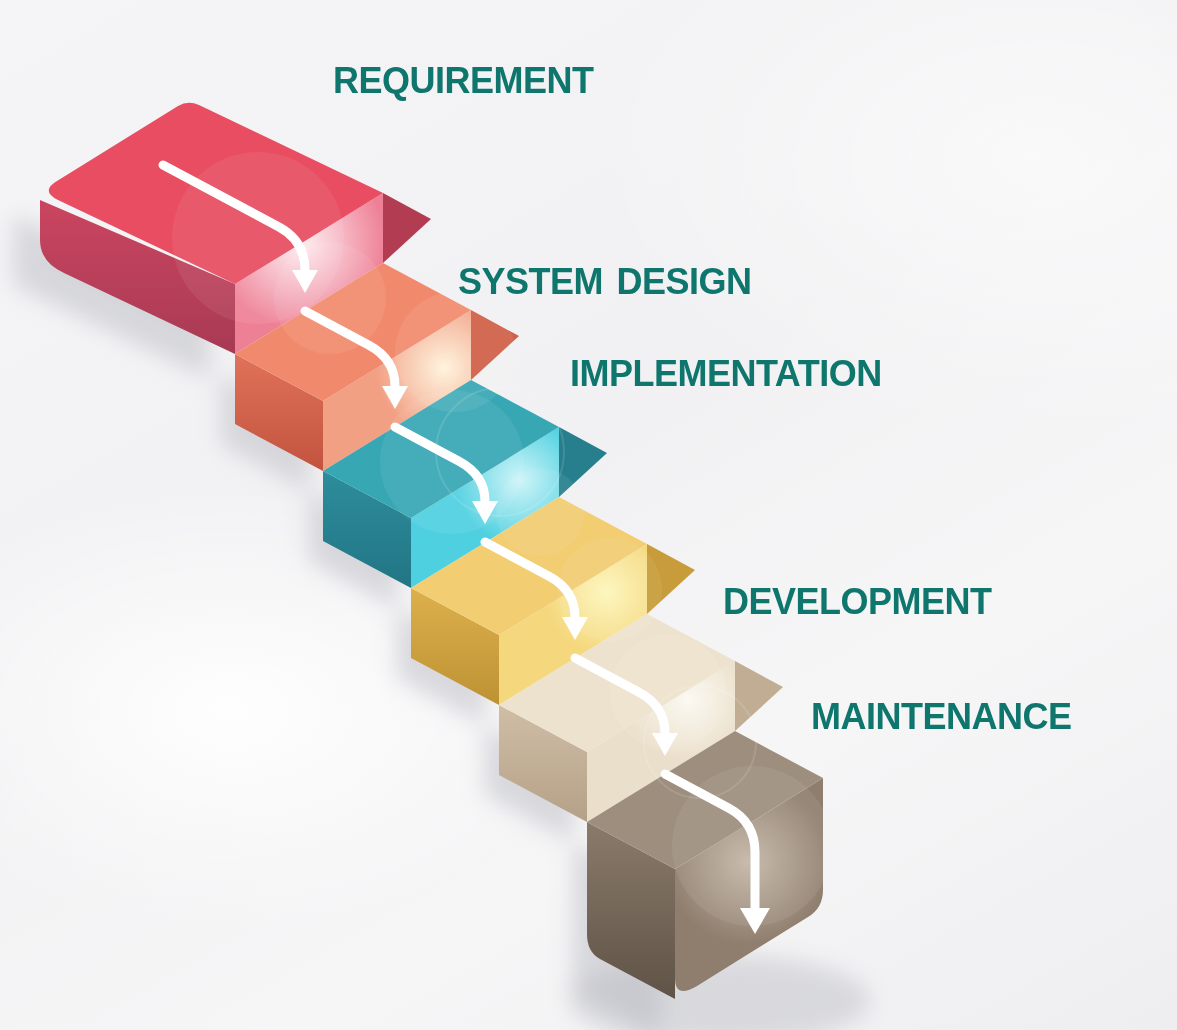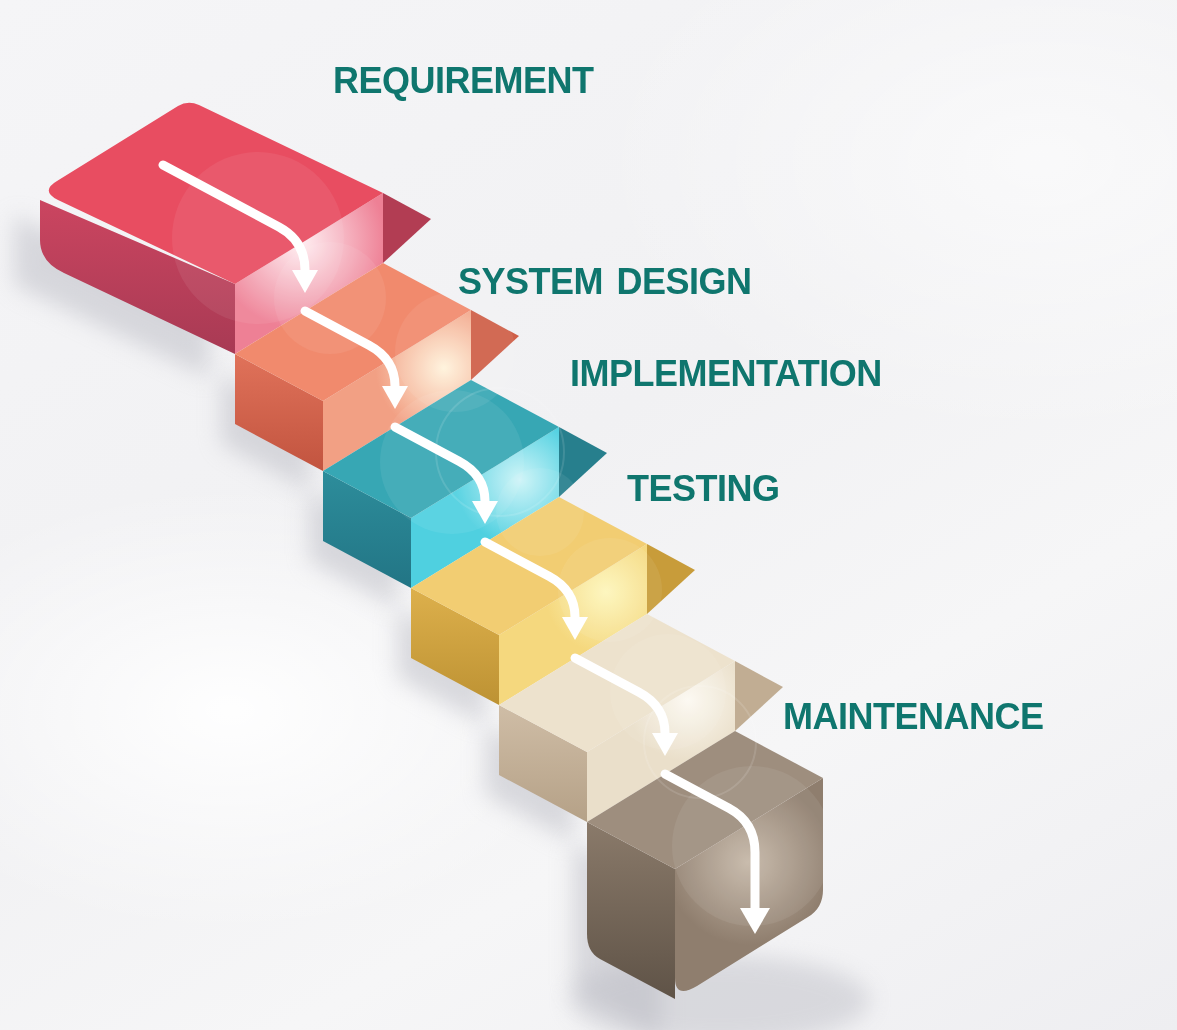--- a/index.html
+++ b/index.html
@@ -17,21 +17,21 @@
     position:absolute;
     font-weight:700;font-size:36px;line-height:41px;
     letter-spacing:-0.5px;word-spacing:4px;
     color:#0f766e;white-space:nowrap;
   }
   #lbl0{left:333px;top:60px;}
   #lbl1{left:458px;top:241px;margin-top:20px;}
   #lbl2{left:570px;top:353px;}
   #lbl3{left:627px;top:468px;}
   #lbl4{left:723px;top:581px;}
-  #lbl5{left:783px;top:696px;}
+  #lbl5{left:811px;top:696px;}
 </style>
 </head>
 <body>
 
 <div id="stage">
   <svg id="diagram" width="1177" height="1030" viewBox="0 0 1177 1030">
     <defs id="defs">
       <filter id="soft" x="-40%" y="-40%" width="180%" height="180%">
         <feGaussianBlur stdDeviation="11"></feGaussianBlur>
       </filter>
@@ -172,15 +172,15 @@
         <g>
           <path d="M 665 774 L 729 808.2 Q 755 822.2 755 852.2 L 755 908" fill="none" stroke="#ffffff" stroke-width="9" stroke-linecap="round" stroke-linejoin="round"></path>
           <polygon points="740,908 770,908 755,934" fill="#ffffff"></polygon>
         </g>
       </g>
   </svg>
 
   <div class="lbl" id="lbl0"><span>REQUIREMENT</span><br></div>
   <div class="lbl" id="lbl1"><span>SYSTEM DESIGN</span></div>
   <div class="lbl" id="lbl2"><span>IMPLEMENTATION</span></div>
-  <div class="lbl" id="lbl3"><span>TESTING</span></div>
+  <div class="lbl" id="lbl4"><span>DEVELOPMENT</span></div>
   <div class="lbl" id="lbl5"><span>MAINTENANCE</span></div>
 </div>
 
 </body></html>

